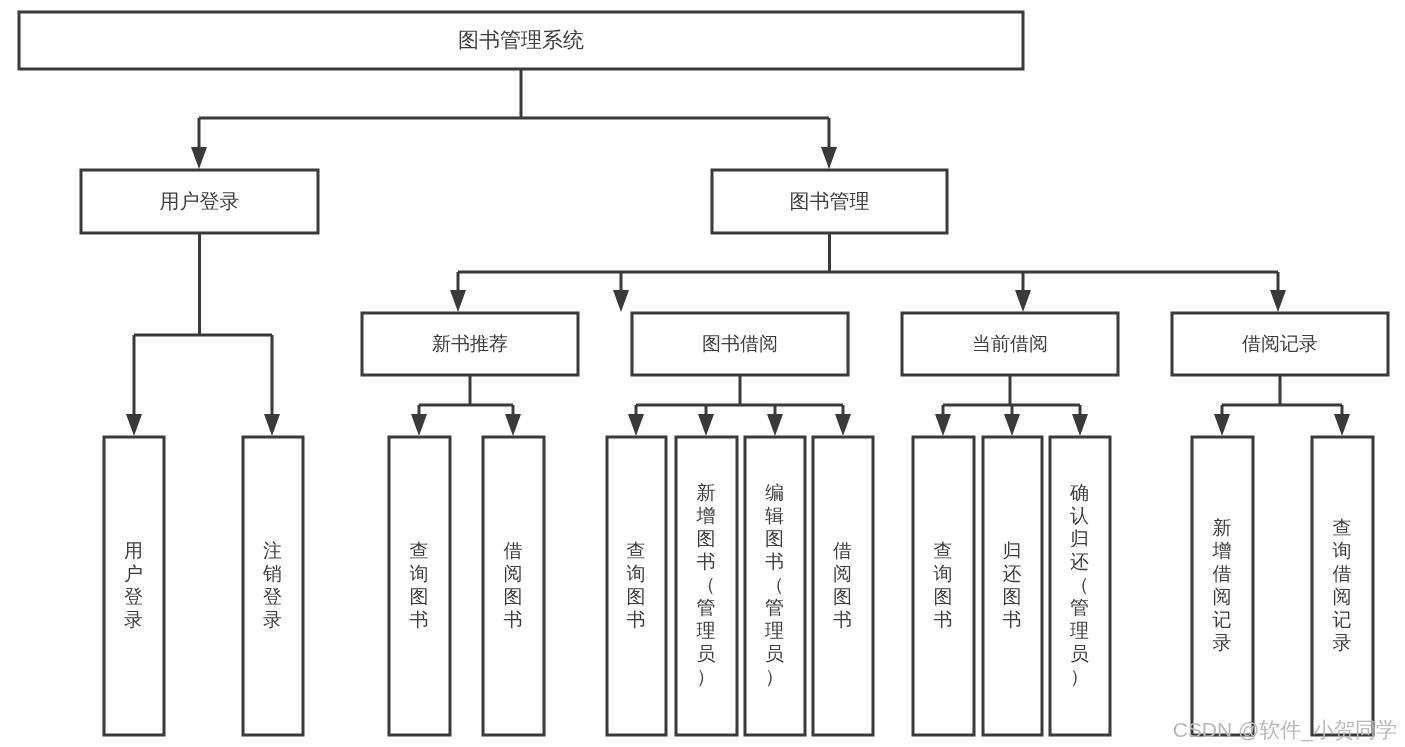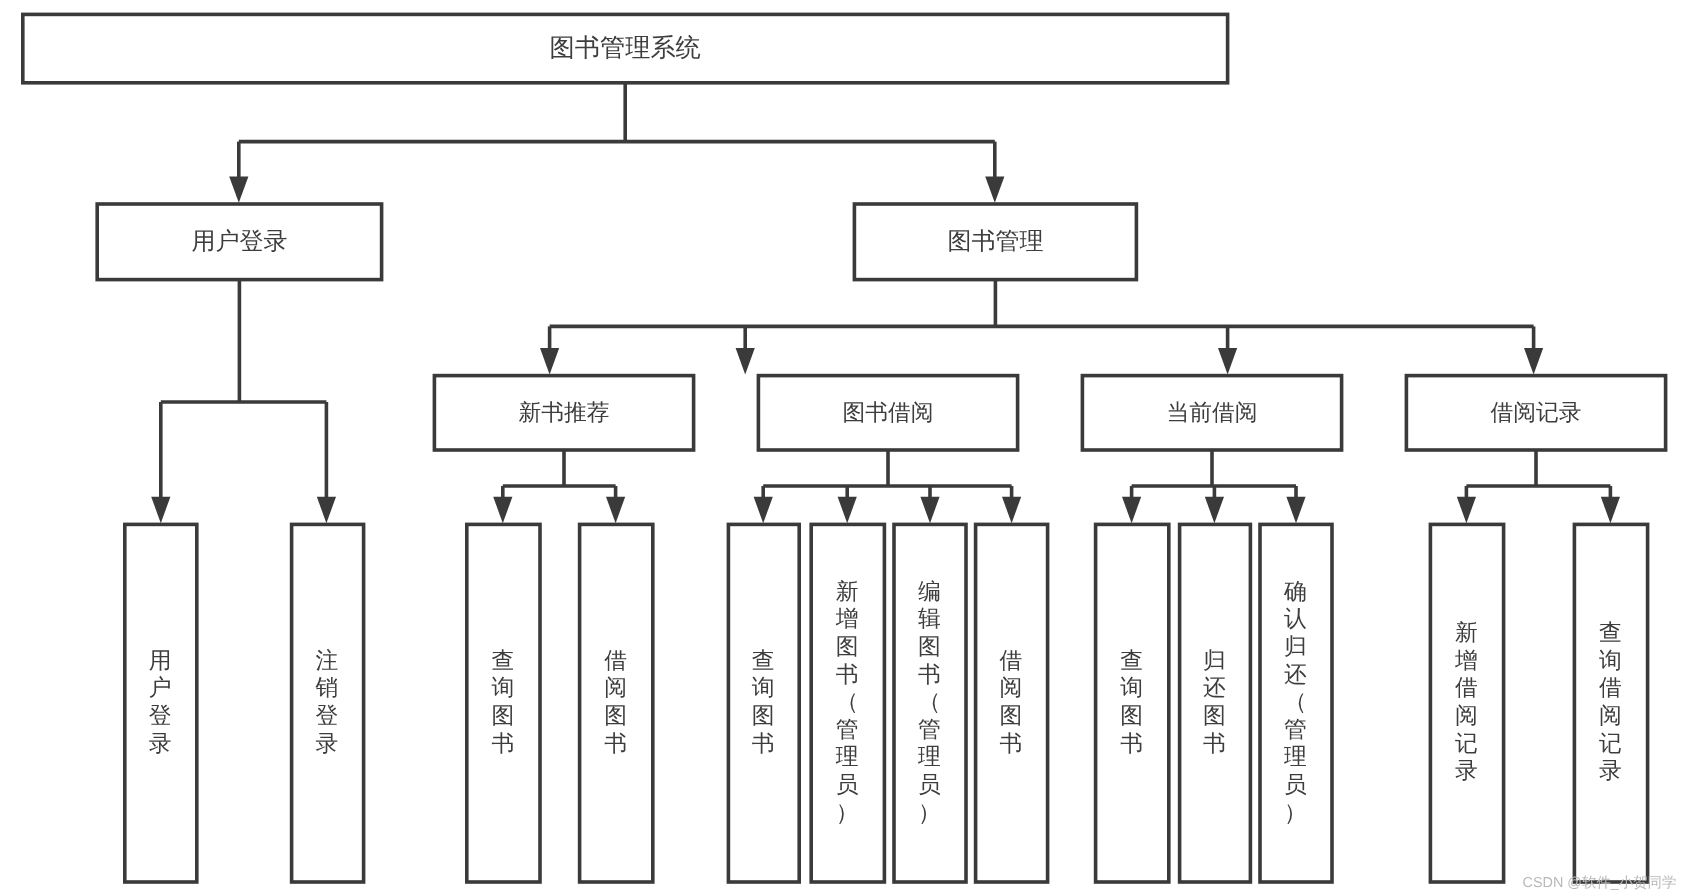--- a/index.html
+++ b/index.html
@@ -19,21 +19,21 @@
     text-anchor:middle;
     dominant-baseline:middle;
   }
   .lvl0-label{font-size:21px;}
   .lvl1-label{font-size:20px;}
   .lvl2-label{font-size:19px;}
   .leaf-label{font-size:19px;letter-spacing:1px;}
   .watermark{
     position:absolute;
     right:8px;bottom:3px;
-    font-size:12px;
+    font-size:21px;
     color:#b9b9b9;
     font-family:"Liberation Sans","DejaVu Sans",sans-serif;
     white-space:nowrap;
     pointer-events:none;
   }
 </style>
 </head>
 <body>
 
 <div id="diagram-root">

